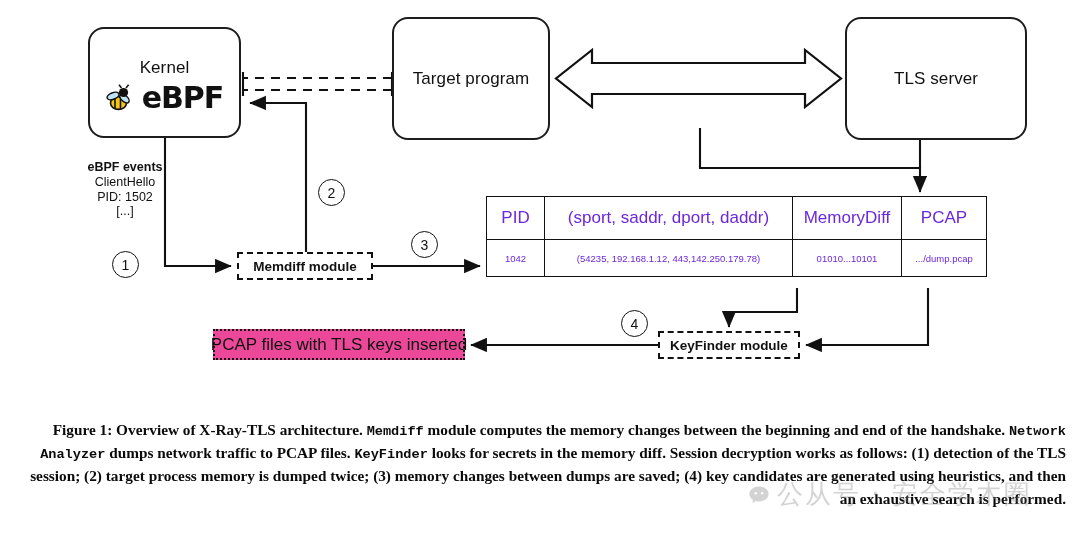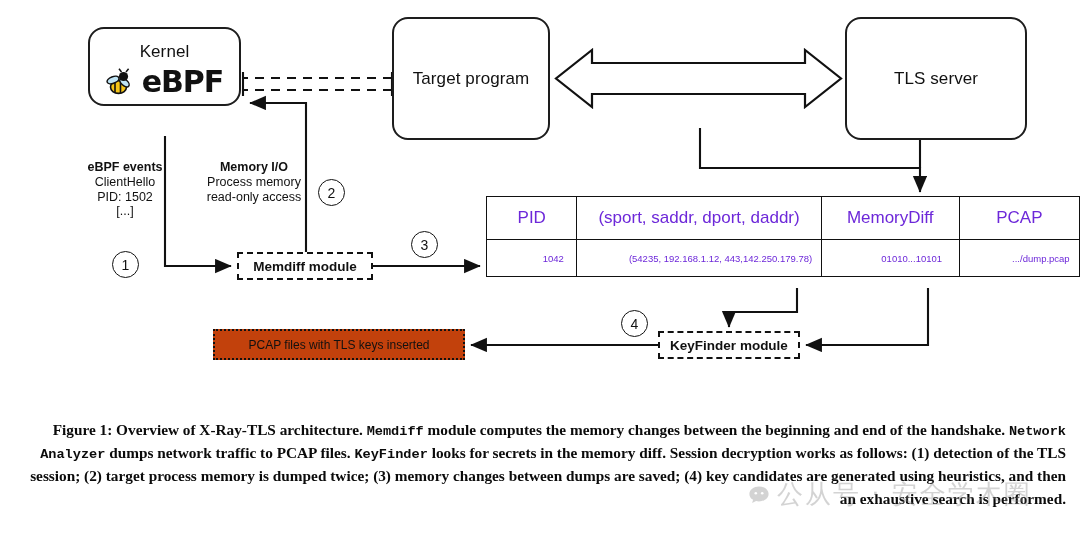--- a/index.html
+++ b/index.html
@@ -48,21 +48,21 @@
     border-radius: 16px;
     flex-direction: column;
   }
   .node-label {
     font-size: 17px;
     color: #111;
     letter-spacing: .1px;
     white-space: nowrap;
   }
 
-  #node-kernel { left: 88px; top: 27px; width: 153px; height: 79px; }
+  #node-kernel { left: 88px; top: 27px; width: 153px; height: 111px; }
   #node-kernel .node-label { margin-top: 6px; }
   #node-target { left: 392px; top: 17px; width: 158px; height: 123px; }
   #node-tls    { left: 845px; top: 17px; width: 182px; height: 123px; }
 
   
   .ebpf-logo {
     display: flex;
     align-items: center;
     gap: 2px;
     margin-top: 5px;
@@ -92,25 +92,25 @@
     white-space: nowrap;
   }
   #chip-network  { left: 601px; top: 100px; width: 199px; height: 28px; }
   #chip-memdiff  { left: 237px; top: 252px; width: 136px; height: 28px; }
   #chip-keyfinder{ left: 658px; top: 331px; width: 142px; height: 28px; }
 
   .dotted-chip {
     position: absolute;
     box-sizing: border-box;
     border: 2px dotted #111;
-    background: #c2410c;
+    background: #ec4899;
     display: flex;
     align-items: center;
     justify-content: center;
-    font-size: 12px;
+    font-size: 17px;
     color: #111;
     white-space: nowrap;
   }
   #chip-pcapout { left: 213px; top: 329px; width: 252px; height: 31px; }
 
   
   .annot {
     position: absolute;
     text-align: center;
     line-height: 1.18;
@@ -163,21 +163,20 @@
     color: #6d28d9;
     padding: 0;
   }
   #records-table tr.header-row td {
     height: 42px;
     font-size: 17px;
   }
   #records-table tr.data-row td {
     height: 36px;
     font-size: 9.5px;
-    padding-left: 43px;
   }
   .col-pid   { width: 57px; }
   .col-tuple { width: 247px; }
   .col-mdiff { width: 108px; }
   .col-pcap  { width: 84px; }
 
   
   #caption {
     position: absolute;
     left: 14px;
@@ -288,25 +287,20 @@
     <div class="module-chip" id="chip-memdiff">Memdiff module</div>
     <div class="dotted-chip" id="chip-pcapout">PCAP files with TLS keys inserted</div>
 
     <div class="annot" id="annot-ebpf">
       <span class="annot-title">eBPF events</span>
       <span class="annot-line">ClientHello</span>
       <span class="annot-line">PID: 1502</span>
       <span class="annot-line">[...]</span>
     </div>
 
-    <div class="annot" id="annot-memory">
-      <span class="annot-title">Memory I/O</span>
-      <span class="annot-line">Process memory</span>
-      <span class="annot-line">read-only access</span>
-    </div>
 
     <div class="step-badge" id="step-1">1</div>
     <div class="step-badge" id="step-2">2</div>
     <div class="step-badge" id="step-3">3</div>
     <div class="step-badge" id="step-4">4</div>
 
     <table id="records-table">
       <tbody>
         <tr class="header-row">
           <td class="col-pid">PID</td>

